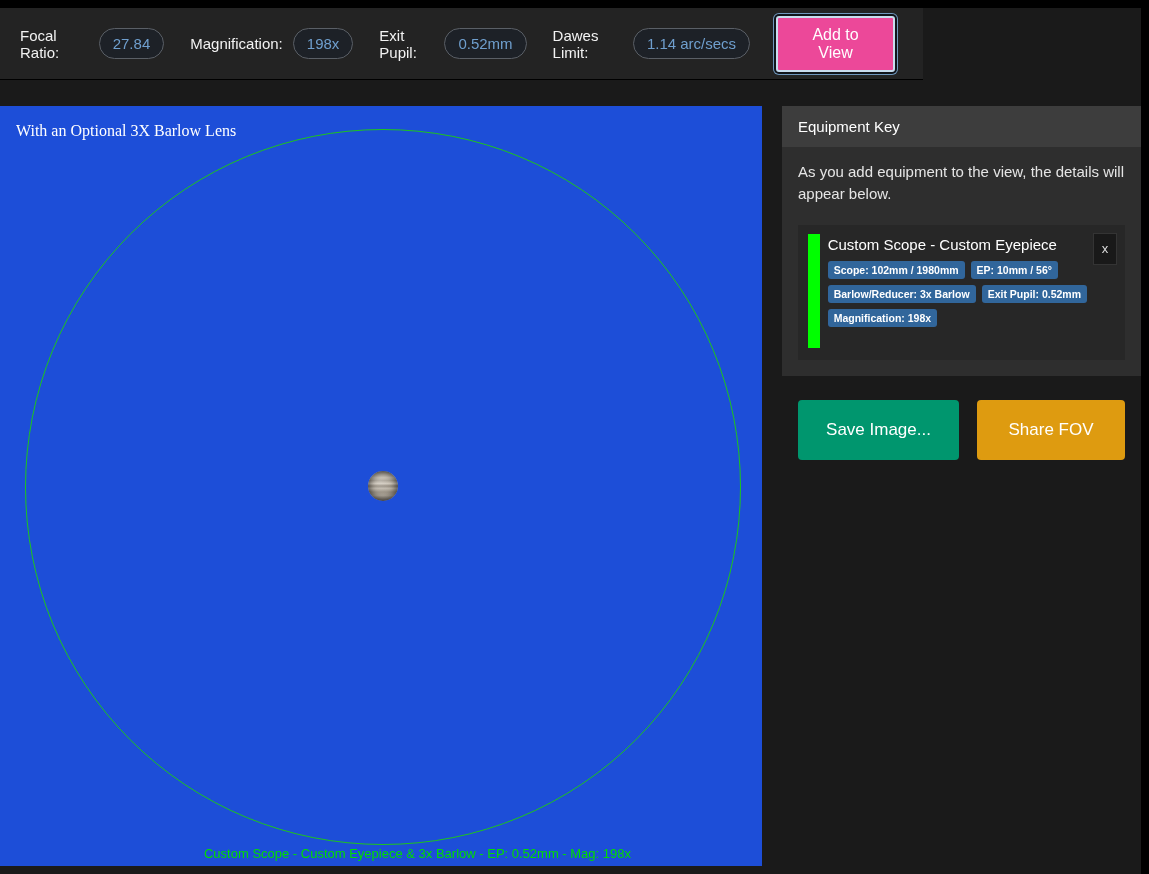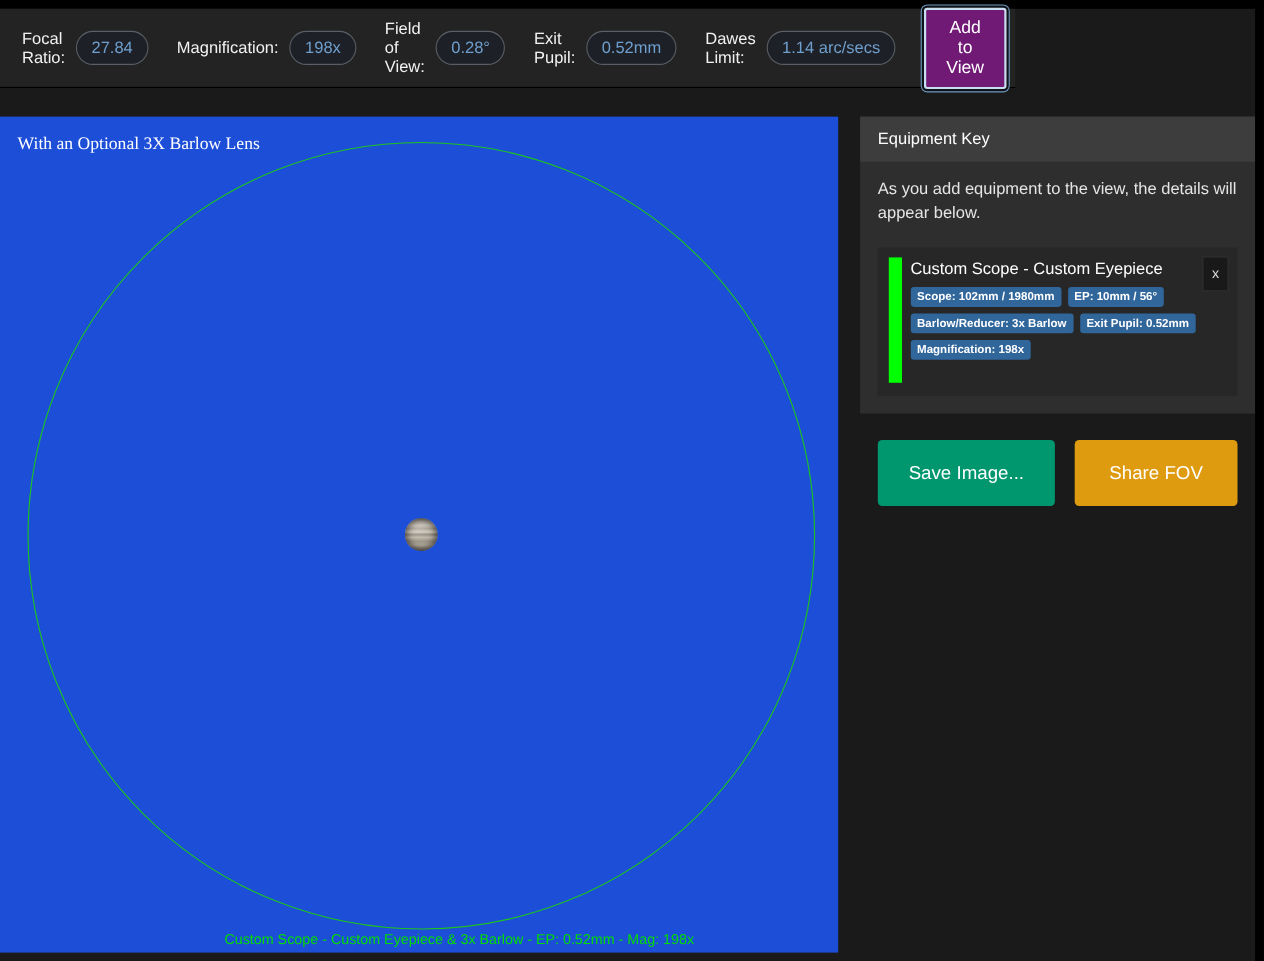--- a/index.html
+++ b/index.html
@@ -11,21 +11,21 @@
   .right-strip { position:absolute; top:0; right:0; width:8px; height:874px; background:#000; z-index:5; }
 
   
   .topbar { position:absolute; top:8px; left:0; width:923px; height:72px;
             background:#232323; border-bottom:1px solid #000;
             display:flex; align-items:center; padding:0 28px 0 20px; gap:26px; }
   .stat { display:flex; align-items:center; gap:10px; }
   .stat-label { color:#f2f2f2; font-size:15px; }
   .stat-pill { background:#1d2127; border:1px solid #5a5f66; border-radius:16px;
                color:#6f9fce; font-size:15px; padding:6px 13px; white-space:nowrap; }
-  .add-btn { margin-left:auto; background:#701a75; color:#fff; font-size:16px;
+  .add-btn { margin-left:auto; background:#ec4899; color:#fff; font-size:16px;
              font-family:"Liberation Sans", sans-serif;
              padding:8px 18px; border:2px solid #c8ddee; border-radius:3px;
              box-shadow:0 0 0 2px #10141a, 0 0 0 3px #6f97bd; cursor:pointer; }
 
   
   .content { position:absolute; top:106px; left:0; width:1149px; }
 
   .fov-view { position:absolute; left:0; top:0; width:762px; height:760px; background:#1d4ed8; }
   .caption-top { position:absolute; left:16px; top:16px; color:#fff; font-size:16px;
                  font-family:"Liberation Serif", serif; }
@@ -78,24 +78,20 @@
   <div class="topbar">
     <div class="stat">
       <span class="stat-label">Focal Ratio:</span>
       <span class="stat-pill">27.84</span>
     </div>
     <div class="stat">
       <span class="stat-label">Magnification:</span>
       <span class="stat-pill">198x</span>
     </div>
     <div class="stat">
-      <span class="stat-label">Field of View:</span>
-      <span class="stat-pill">0.28°</span>
-    </div>
-    <div class="stat">
       <span class="stat-label">Exit Pupil:</span>
       <span class="stat-pill">0.52mm</span>
     </div>
     <div class="stat">
       <span class="stat-label">Dawes Limit:</span>
       <span class="stat-pill">1.14 arc/secs</span>
     </div>
     <button class="add-btn">Add to View</button>
   </div>
 

